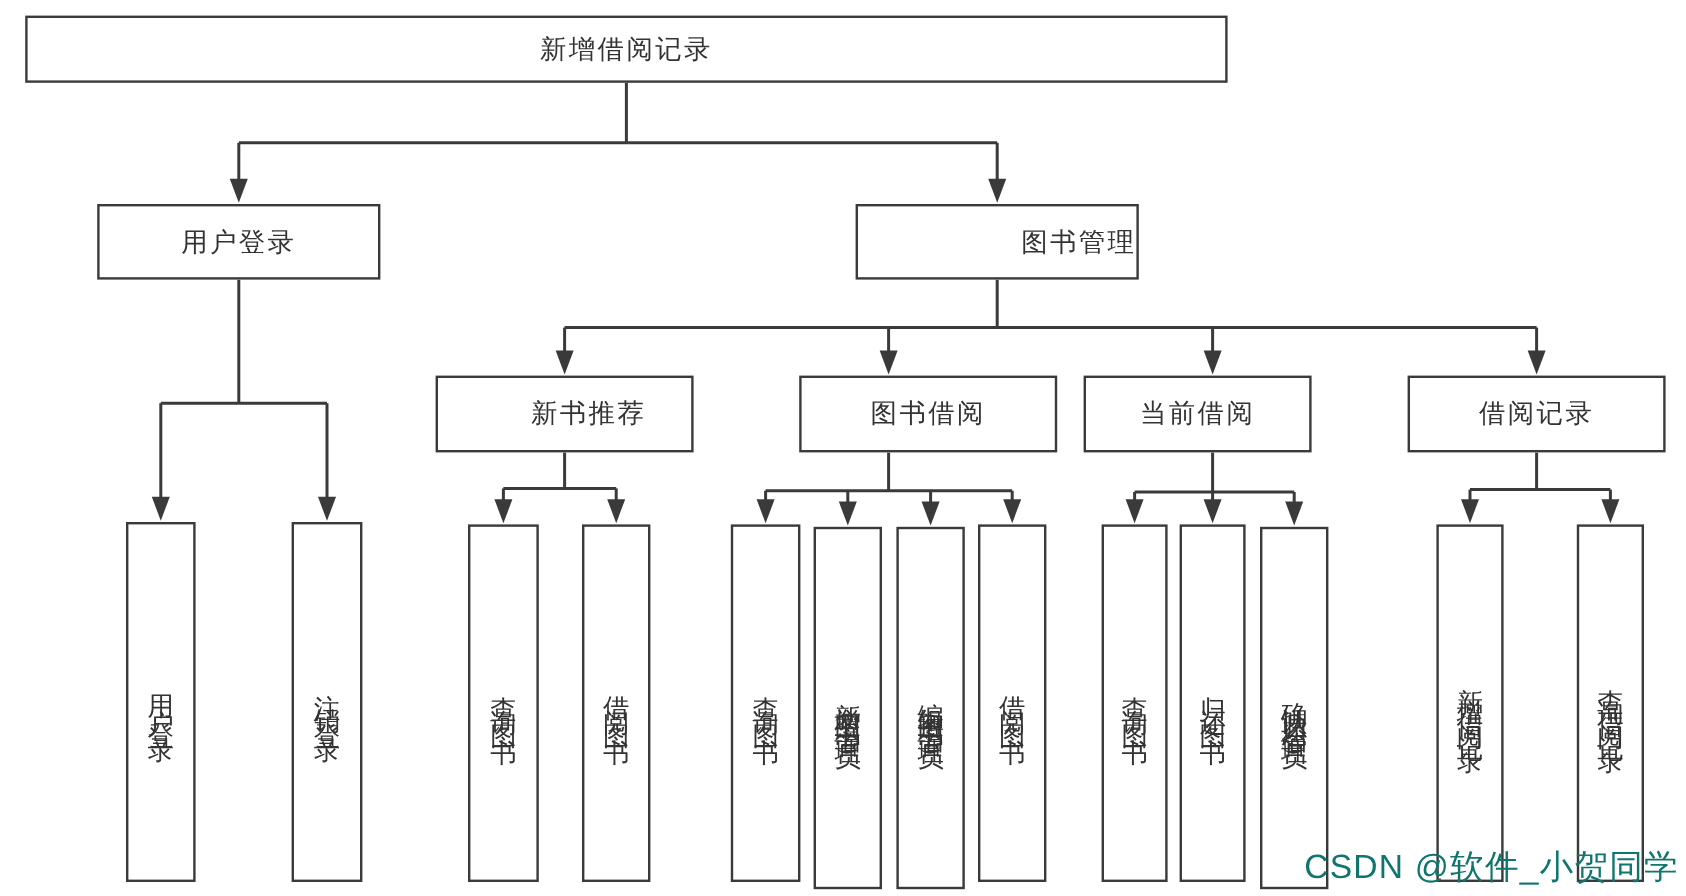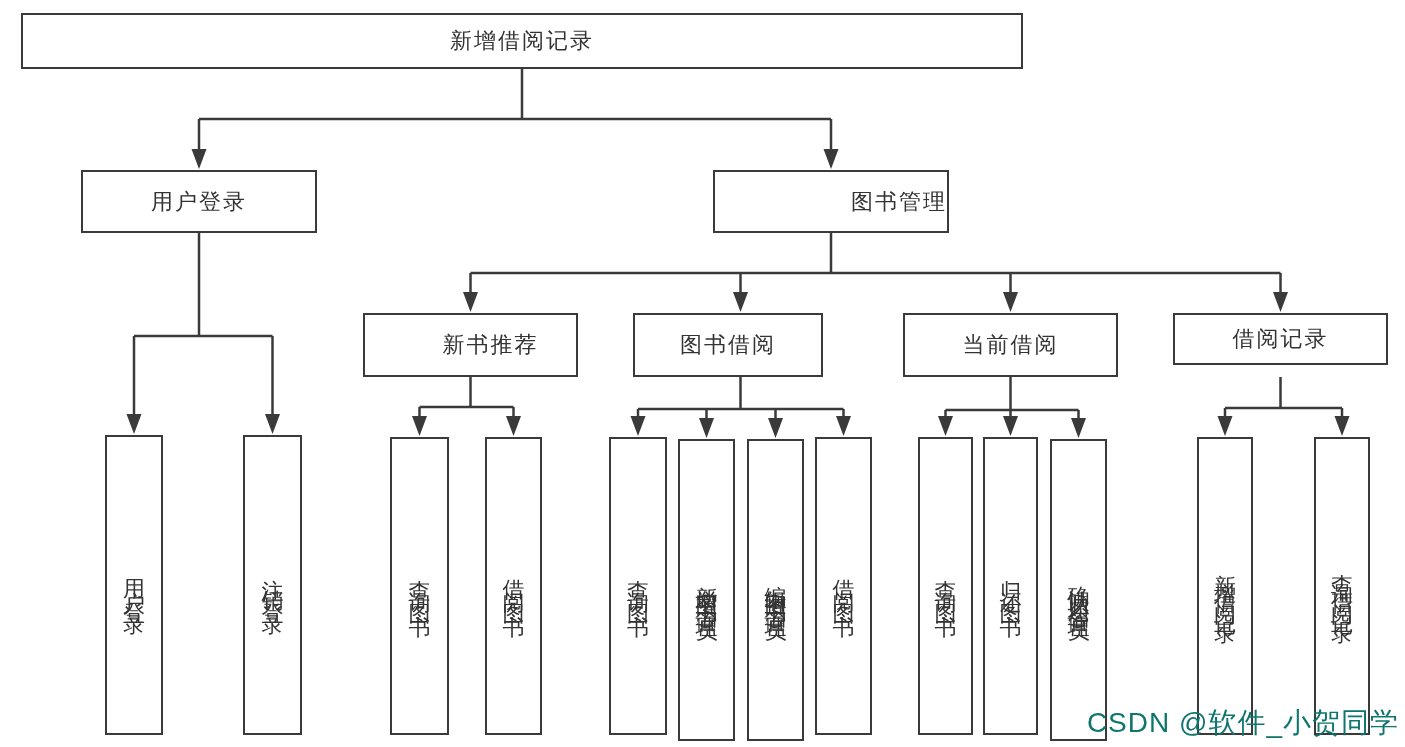--- a/index.html
+++ b/index.html
@@ -86,27 +86,27 @@
     </div>
     <div class="node" style="left: 81px; top: 170px; width: 236px; height: 63px;">
       <span>用户登录</span>
     </div>
     <div class="node" style="left: 713px; top: 170px; width: 236px; height: 63px; justify-content: flex-end;">
       <span>图书管理</span>
     </div>
     <div class="node" style="left: 363px; top: 313px; width: 215px; height: 64px; padding-left: 40px;">
       <span>新书推荐</span>
     </div>
-    <div class="node" style="left: 633px; top: 313px; width: 190px; height: 64px;">
+    <div class="node" style="left: 666px; top: 313px; width: 215px; height: 64px;">
       <span>图书借阅</span>
     </div>
-    <div class="node" style="left: 903px; top: 313px; width: 215px; height: 64px;">
+    <div class="node" style="left: 903px; top: 313px; width: 190px; height: 64px;">
       <span>当前借阅</span>
     </div>
-    <div class="node" style="left: 1173px; top: 313px; width: 215px; height: 52px;">
+    <div class="node" style="left: 1173px; top: 313px; width: 215px; height: 64px;">
       <span>借阅记录</span>
     </div>
     <div class="node vert" style="left: 105px; top: 435px; width: 58px; height: 300px;">
       <span style="letter-spacing: 12px;">用户登录</span>
     </div>
     <div class="node vert" style="left: 243px; top: 435px; width: 59px; height: 300px;">
       <span style="letter-spacing: 12px;">注销登录</span>
     </div>
     <div class="node vert" style="left: 390px; top: 437px; width: 59px; height: 298px;">
       <span style="letter-spacing: 12px;">查询图书</span>

